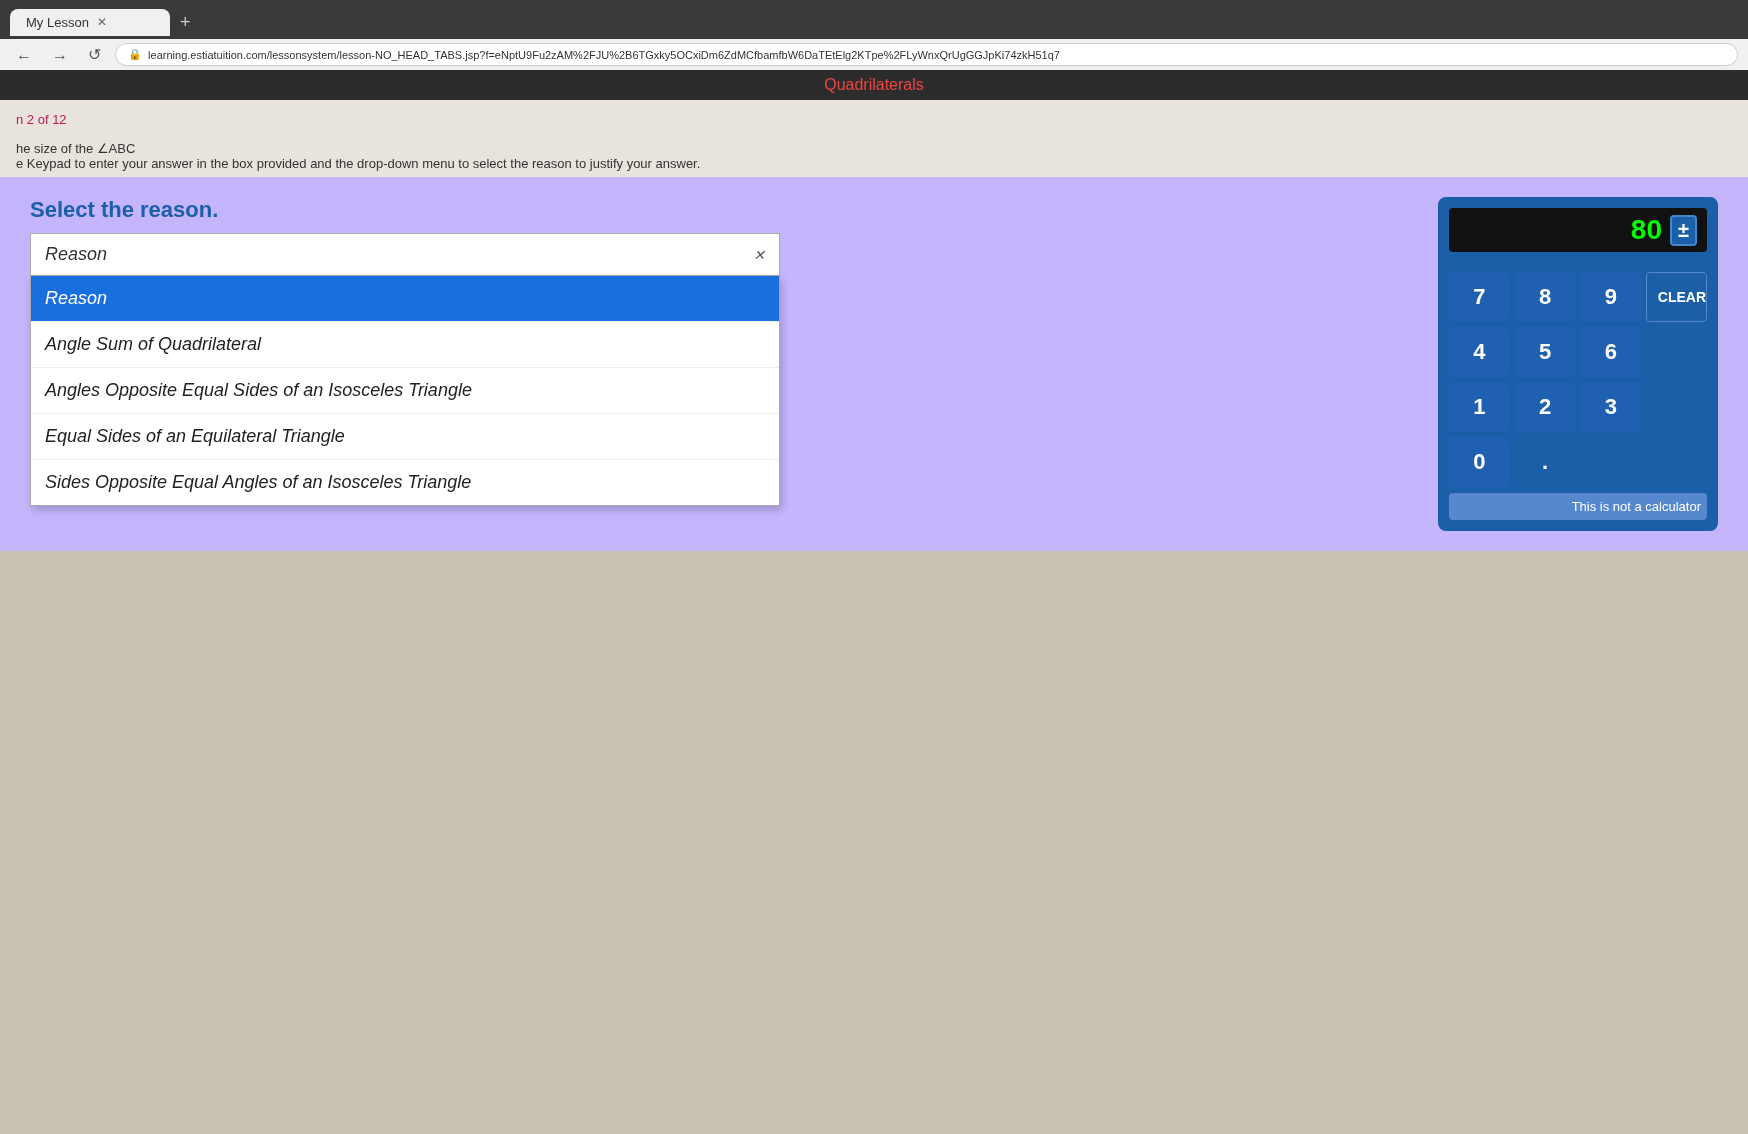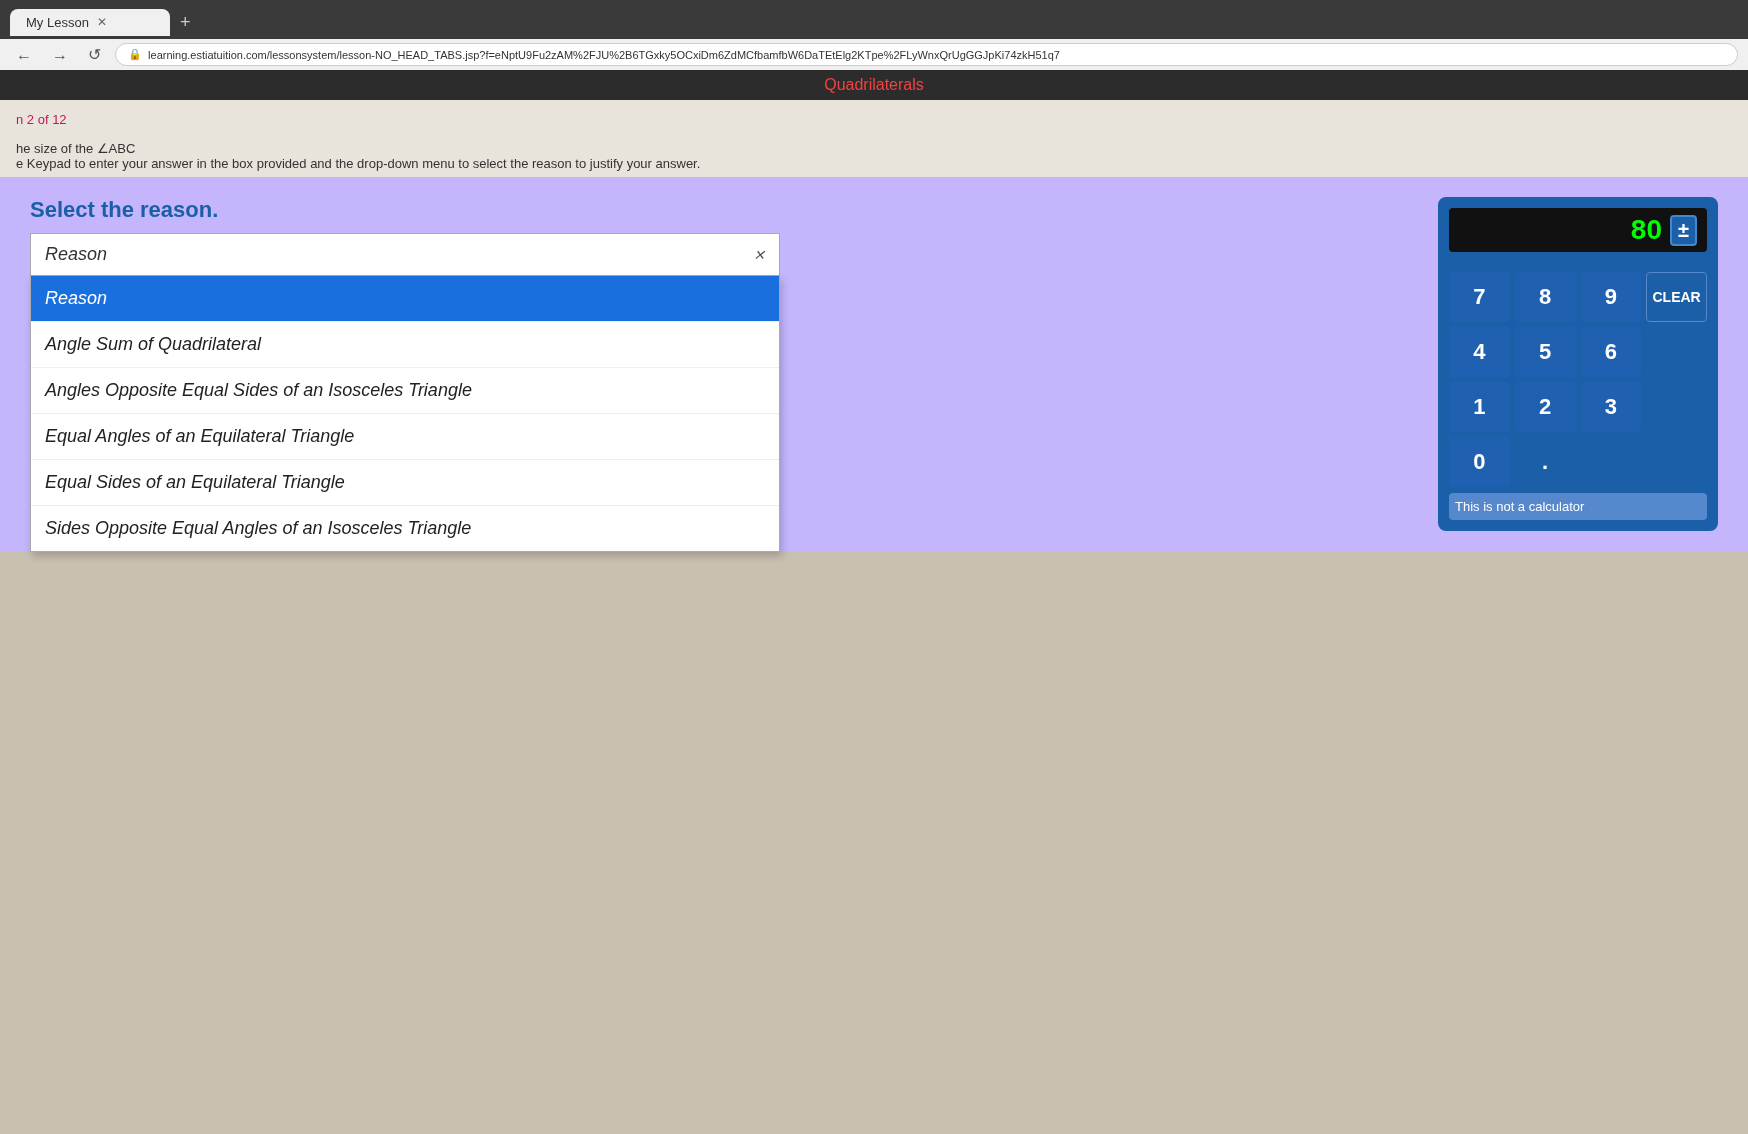--- a/index.html
+++ b/index.html
@@ -249,34 +249,35 @@
       cursor: pointer;
       text-align: center;
     }
 
     .key-btn.clear-btn {
       background: #1a5fa8;
       color: white;
       font-size: 16px;
       font-weight: bold;
       border: 1px solid #4488cc;
+      text-align: right;
     }
 
     .key-btn.zero-btn {
       grid-column: span 1;
     }
 
     .key-btn.dot-btn {
       background: #1a5fa8;
     }
 
     .keypad-footer {
       background: #5588cc;
       color: white;
-      text-align: left;
+      text-align: right;
       padding: 6px;
       margin-top: 6px;
       border-radius: 4px;
       font-size: 13px;
     }
 
     
     .diagram-svg-area {
       margin-top: 20px;
       position: relative;
@@ -324,21 +325,20 @@
 
     <div class="dropdown-container">
       <div class="dropdown-header">
         <span>Reason</span>
         <span class="dropdown-arrow">✕</span>
       </div>
       <div class="dropdown-list">
         <div class="dropdown-item selected">Reason</div>
         <div class="dropdown-item">Angle Sum of Quadrilateral</div>
         <div class="dropdown-item">Angles Opposite Equal Sides of an Isosceles Triangle</div>
-        <div class="dropdown-item">Equal Angles of an Equilateral Triangle</div>
         <div class="dropdown-item">Equal Sides of an Equilateral Triangle</div>
         <div class="dropdown-item">Sides Opposite Equal Angles of an Isosceles Triangle</div>
       </div>
     </div>
 
     <div class="diagram-svg-area">
       <svg width="240" height="100">
 
         <text x="20" y="72" font-size="20" font-style="italic" fill="#333">D</text>
 

